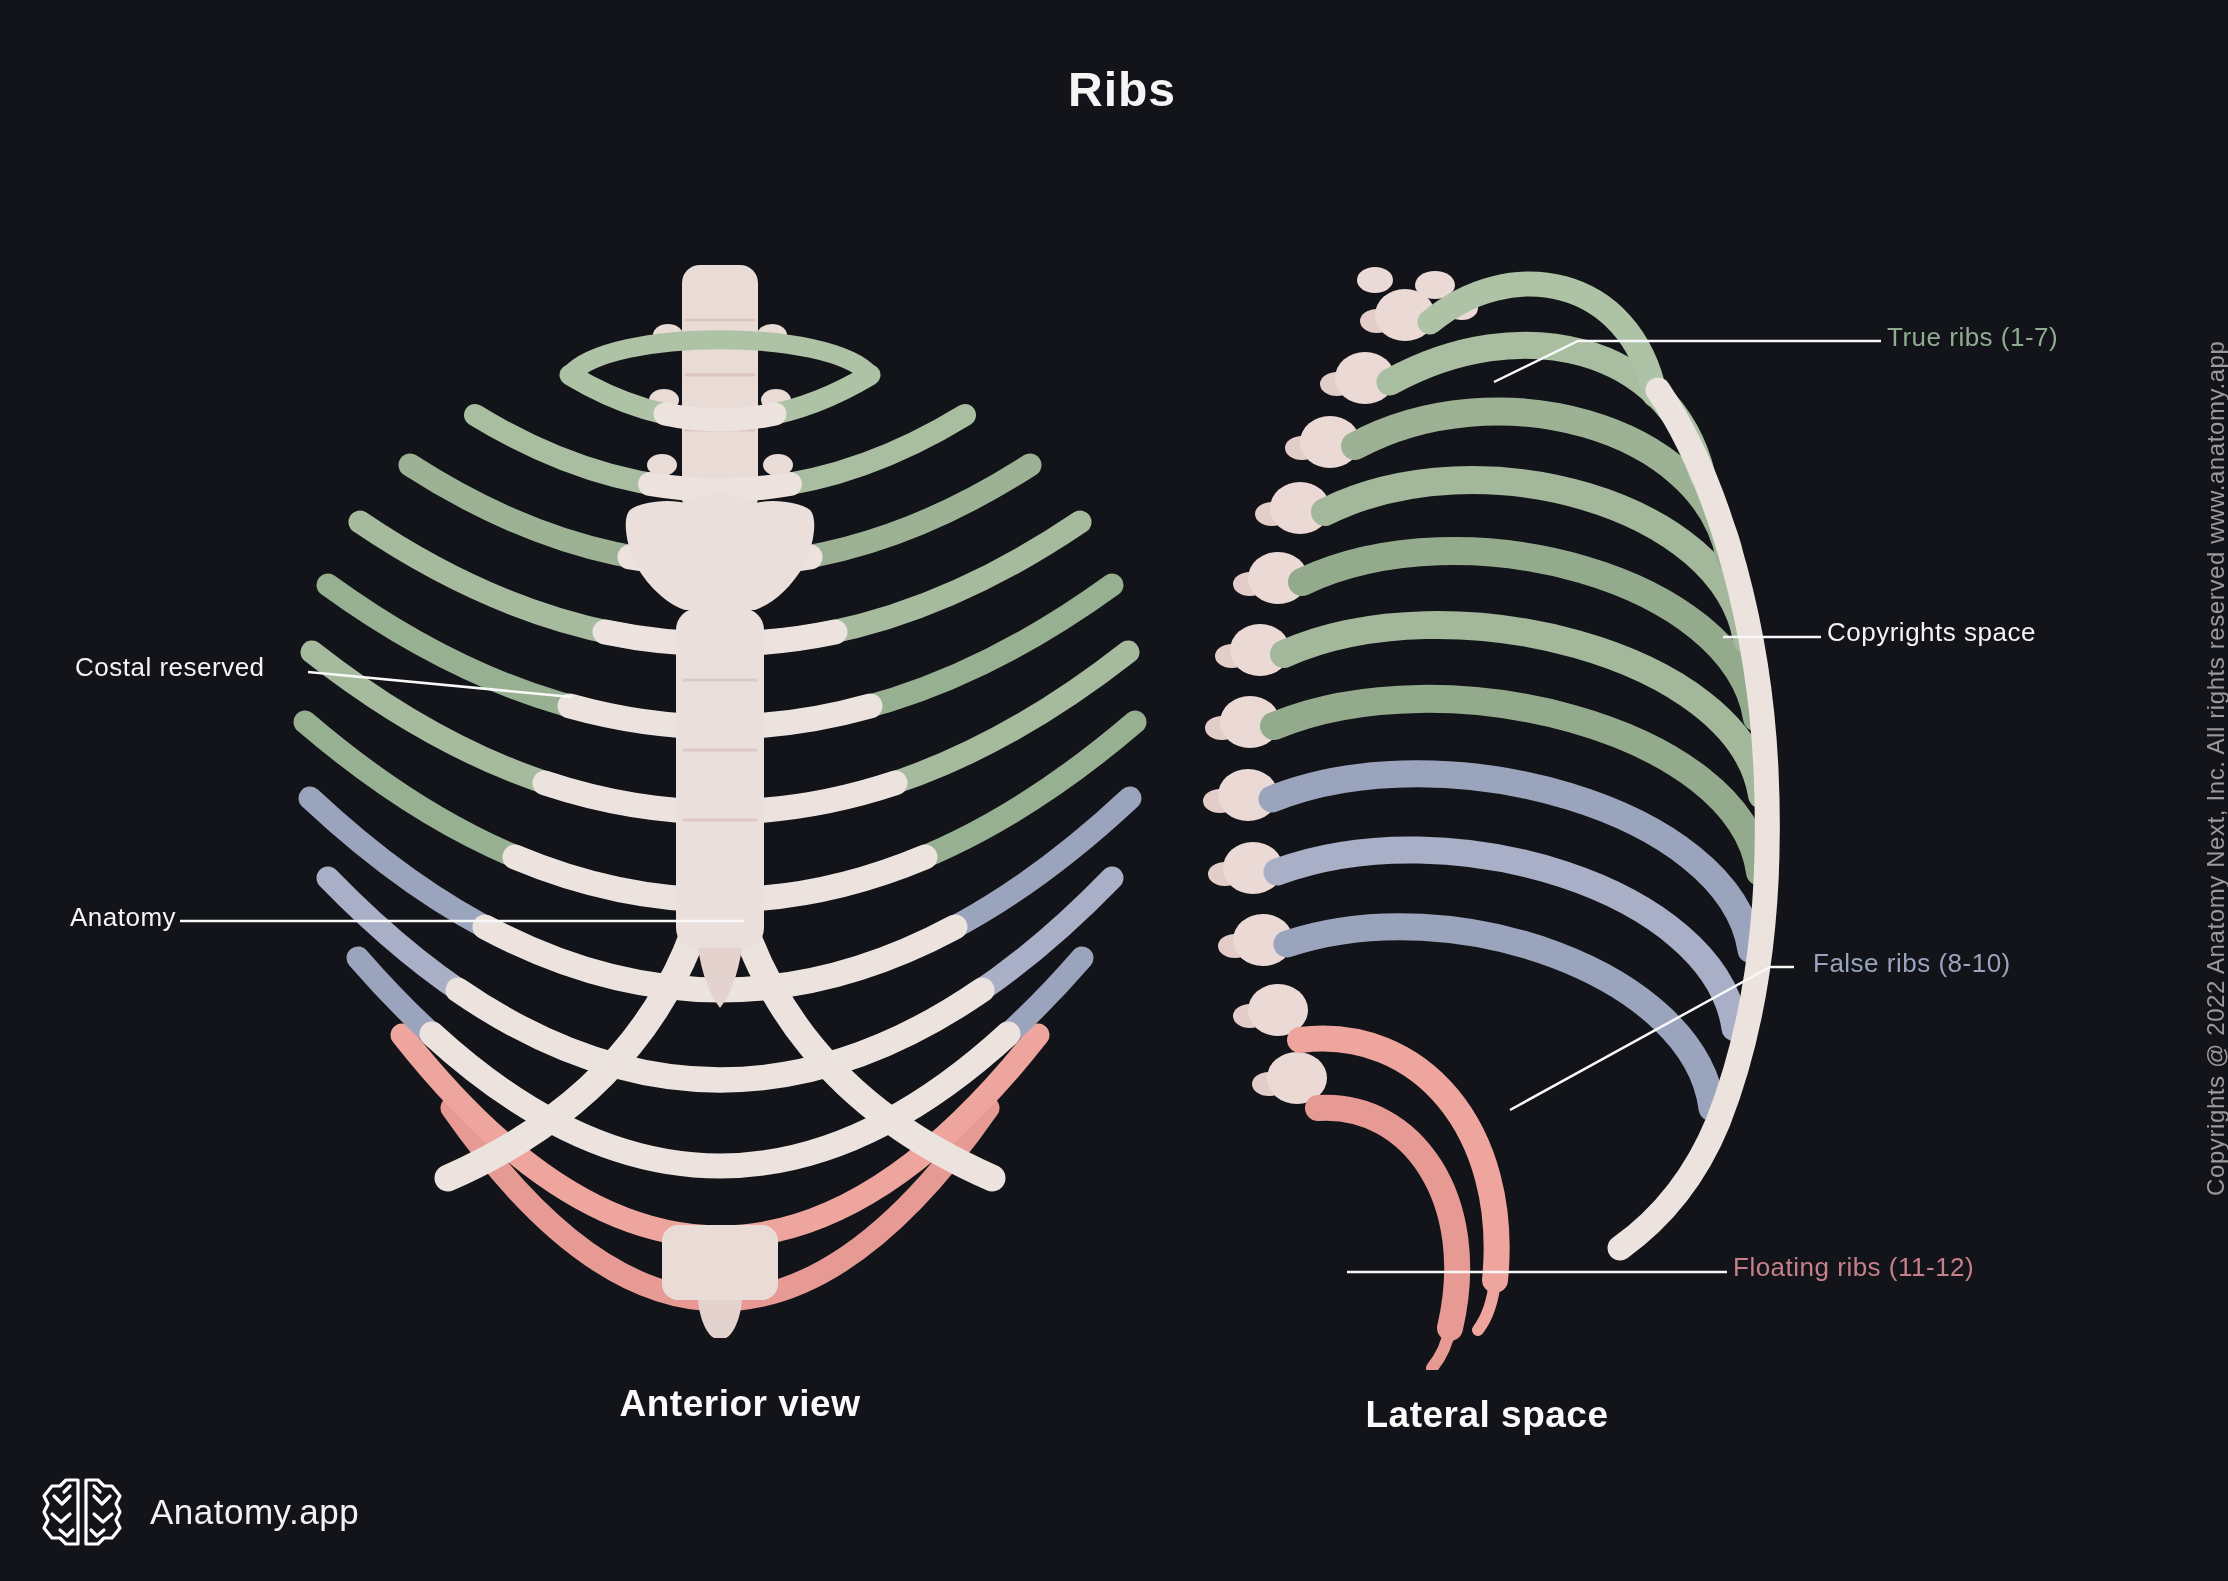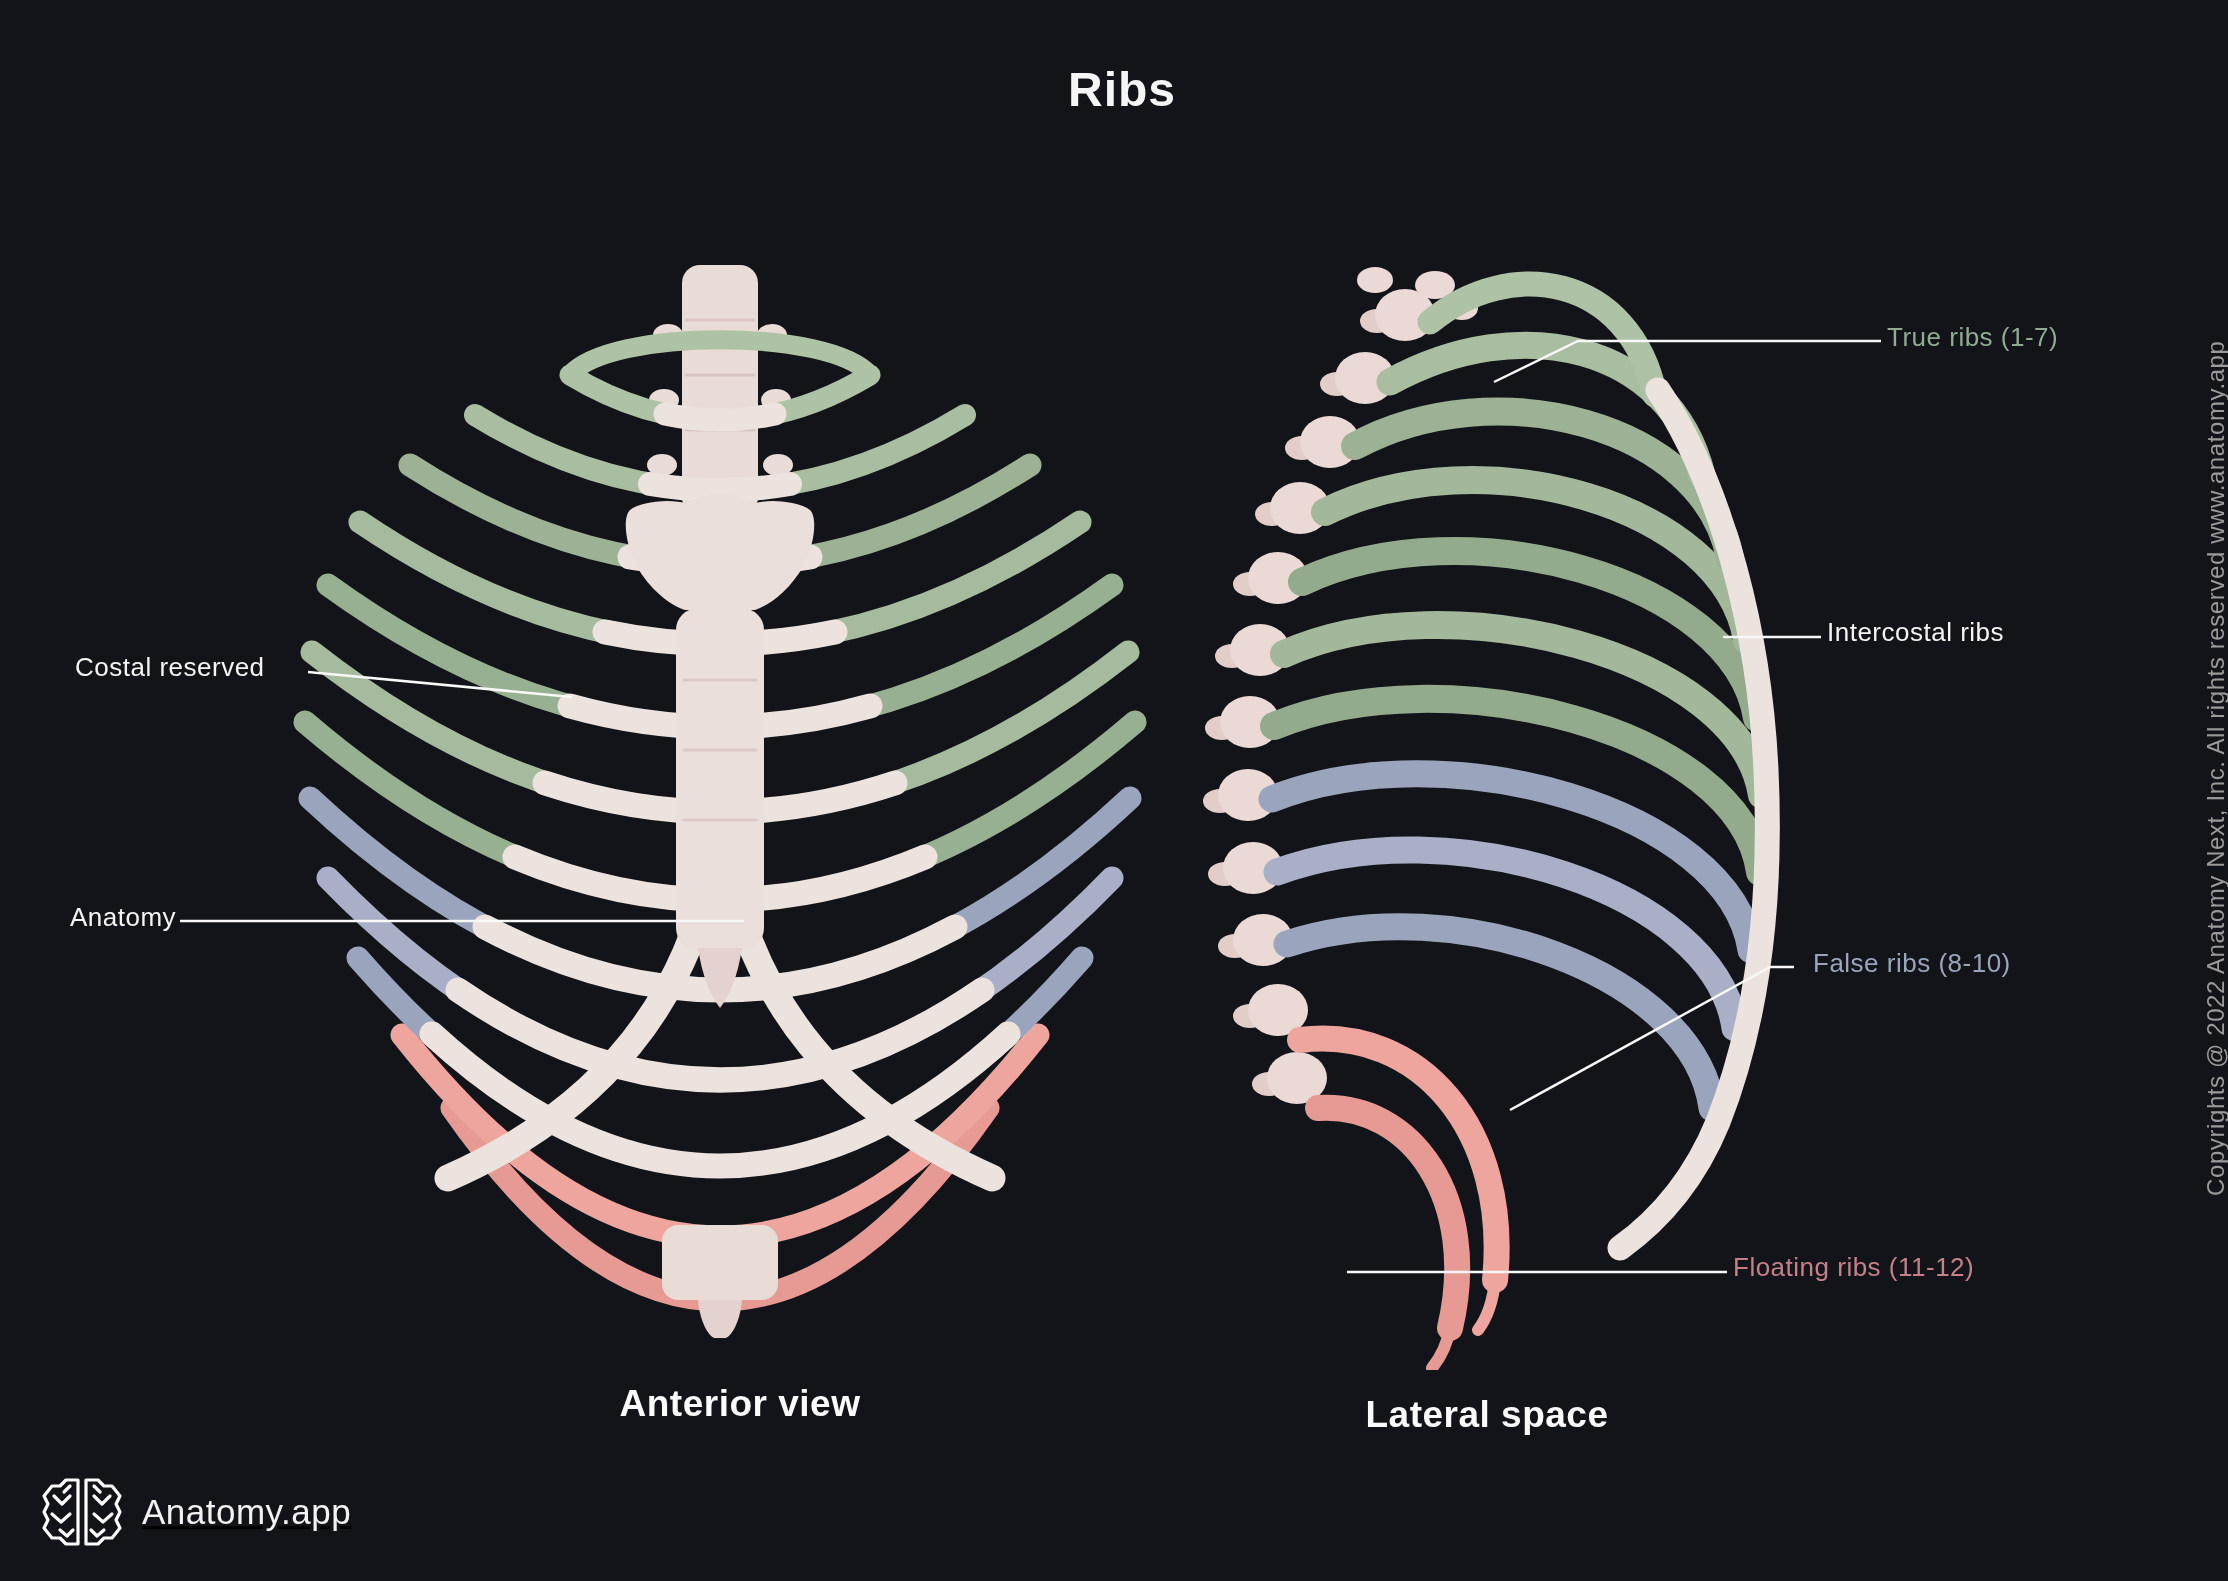--- a/index.html
+++ b/index.html
@@ -32,21 +32,21 @@
   #leader-lines{position:absolute;left:0;top:0;}
   .figure{position:absolute;}
   .copyright{
     position:absolute;right:8px;top:283px;height:970px;width:40px;
     display:flex;align-items:center;justify-content:center;
     writing-mode:vertical-rl;transform:rotate(180deg);
     color:#9a9a9a;font-size:24px;letter-spacing:0.6px;white-space:nowrap;
   }
   .footer{
     position:absolute;left:40px;top:1472px;height:80px;
-    display:flex;align-items:center;gap:18px;text-decoration:underline;
+    display:flex;align-items:center;gap:26px;
   }
   .brand-name{color:#f2f2f2;font-size:35px;letter-spacing:0.5px;}
 </style>
 </head>
 <body>
 
 <div id="canvas">
 
   <div class="page-title">Ribs</div>
 
@@ -193,21 +193,21 @@
     <path d="M 180 921 L 744 921"></path>
     <path d="M 1881 341 L 1578 341 L 1494 382"></path>
     <path d="M 1821 637 L 1723 637"></path>
     <path d="M 1794 967 L 1770 967 L 1510 1110"></path>
     <path d="M 1727 1272 L 1347 1272"></path>
   </svg>
 
   <div class="anno white" style="left:75px;top:652px">Costal reserved</div>
   <div class="anno white" style="left:70px;top:902px">Anatomy</div>
   <div class="anno green" style="left:1887px;top:322px">True ribs (1-7)</div>
-  <div class="anno white" style="left:1827px;top:617px">Intercostal ribs</div>
+  <div class="anno white" style="left:1827px;top:617px">Copyrights space</div>
   <div class="anno blue" style="left:1800px;top:948px">False ribs (8-10)</div>
   <div class="anno pink" style="left:1733px;top:1252px">Floating ribs (11-12)</div>
 
   <div class="view-caption" style="left:740px;top:1383px">Anterior view</div>
   <div class="view-caption" style="left:1487px;top:1394px">Lateral space</div>
 
   <div class="copyright">Copyrights @ 2022 Anatomy Next, Inc. All rights reserved www.anatomy.app</div>
 
   <div class="footer">
     <svg width="84" height="76" viewBox="0 0 84 76" fill="none" stroke="#ffffff" stroke-width="3.2" stroke-linejoin="round" stroke-linecap="round">

